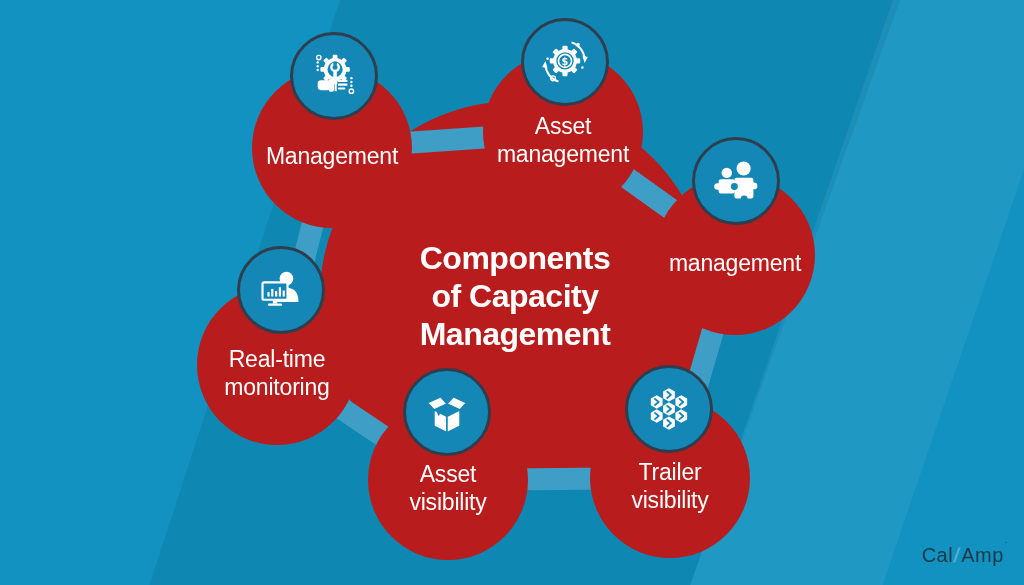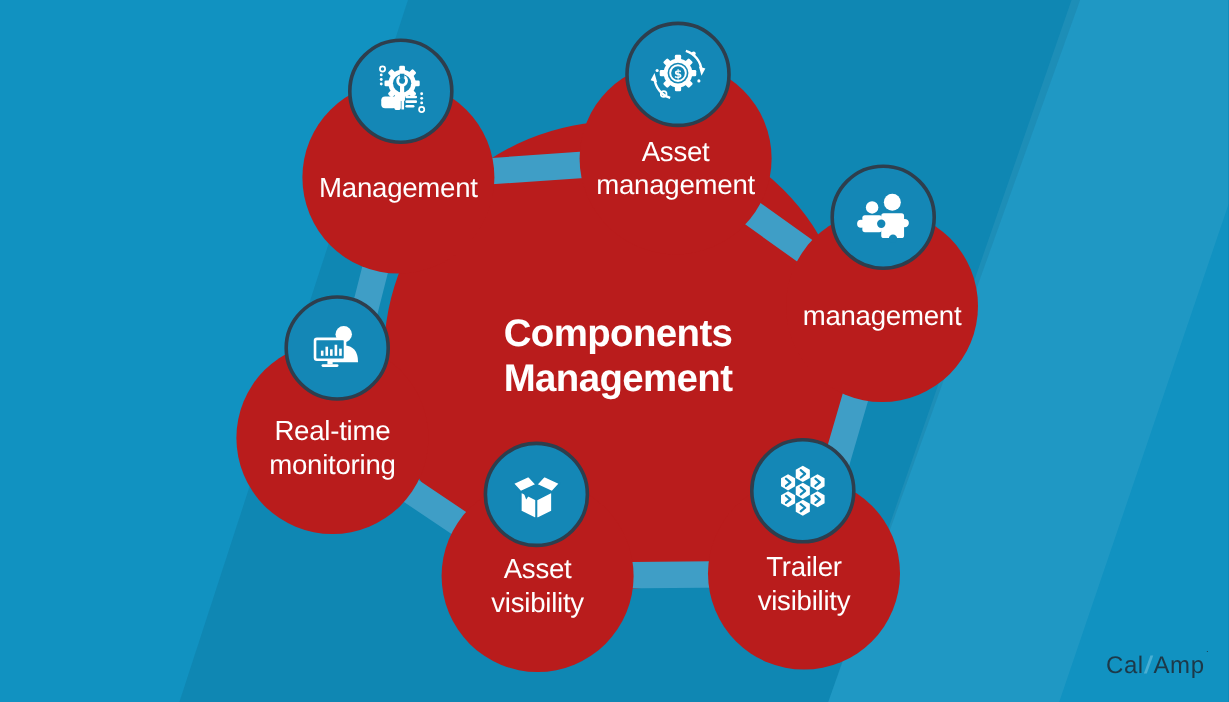--- a/index.html
+++ b/index.html
@@ -72,20 +72,21 @@
   <div class="connector" style="left:332px;top:137px;width:232px;transform:rotate(-3.96deg);"></div>
   <div class="connector" style="left:563px;top:121px;width:211px;transform:rotate(35.57deg);"></div>
   <div class="connector" style="left:735px;top:244px;width:232px;transform:rotate(106.25deg);"></div>
   <div class="connector" style="left:670px;top:467px;width:222px;transform:rotate(179.48deg);"></div>
   <div class="connector" style="left:448px;top:469px;width:206px;transform:rotate(-146.07deg);"></div>
   <div class="connector" style="left:277px;top:354px;width:224px;transform:rotate(-75.77deg);"></div>
 
   <div id="center-circle">
     <div id="center-title">
       <span>Components</span>
+      <span>of Capacity</span>
       <span>Management</span>
     </div>
   </div>
 
   <div class="node-circle" style="left:252px;top:68px;">
     <div class="node-label">
       <span>Management</span>
     </div>
   </div>
   <div class="icon-circle" style="left:290px;top:32px;">

